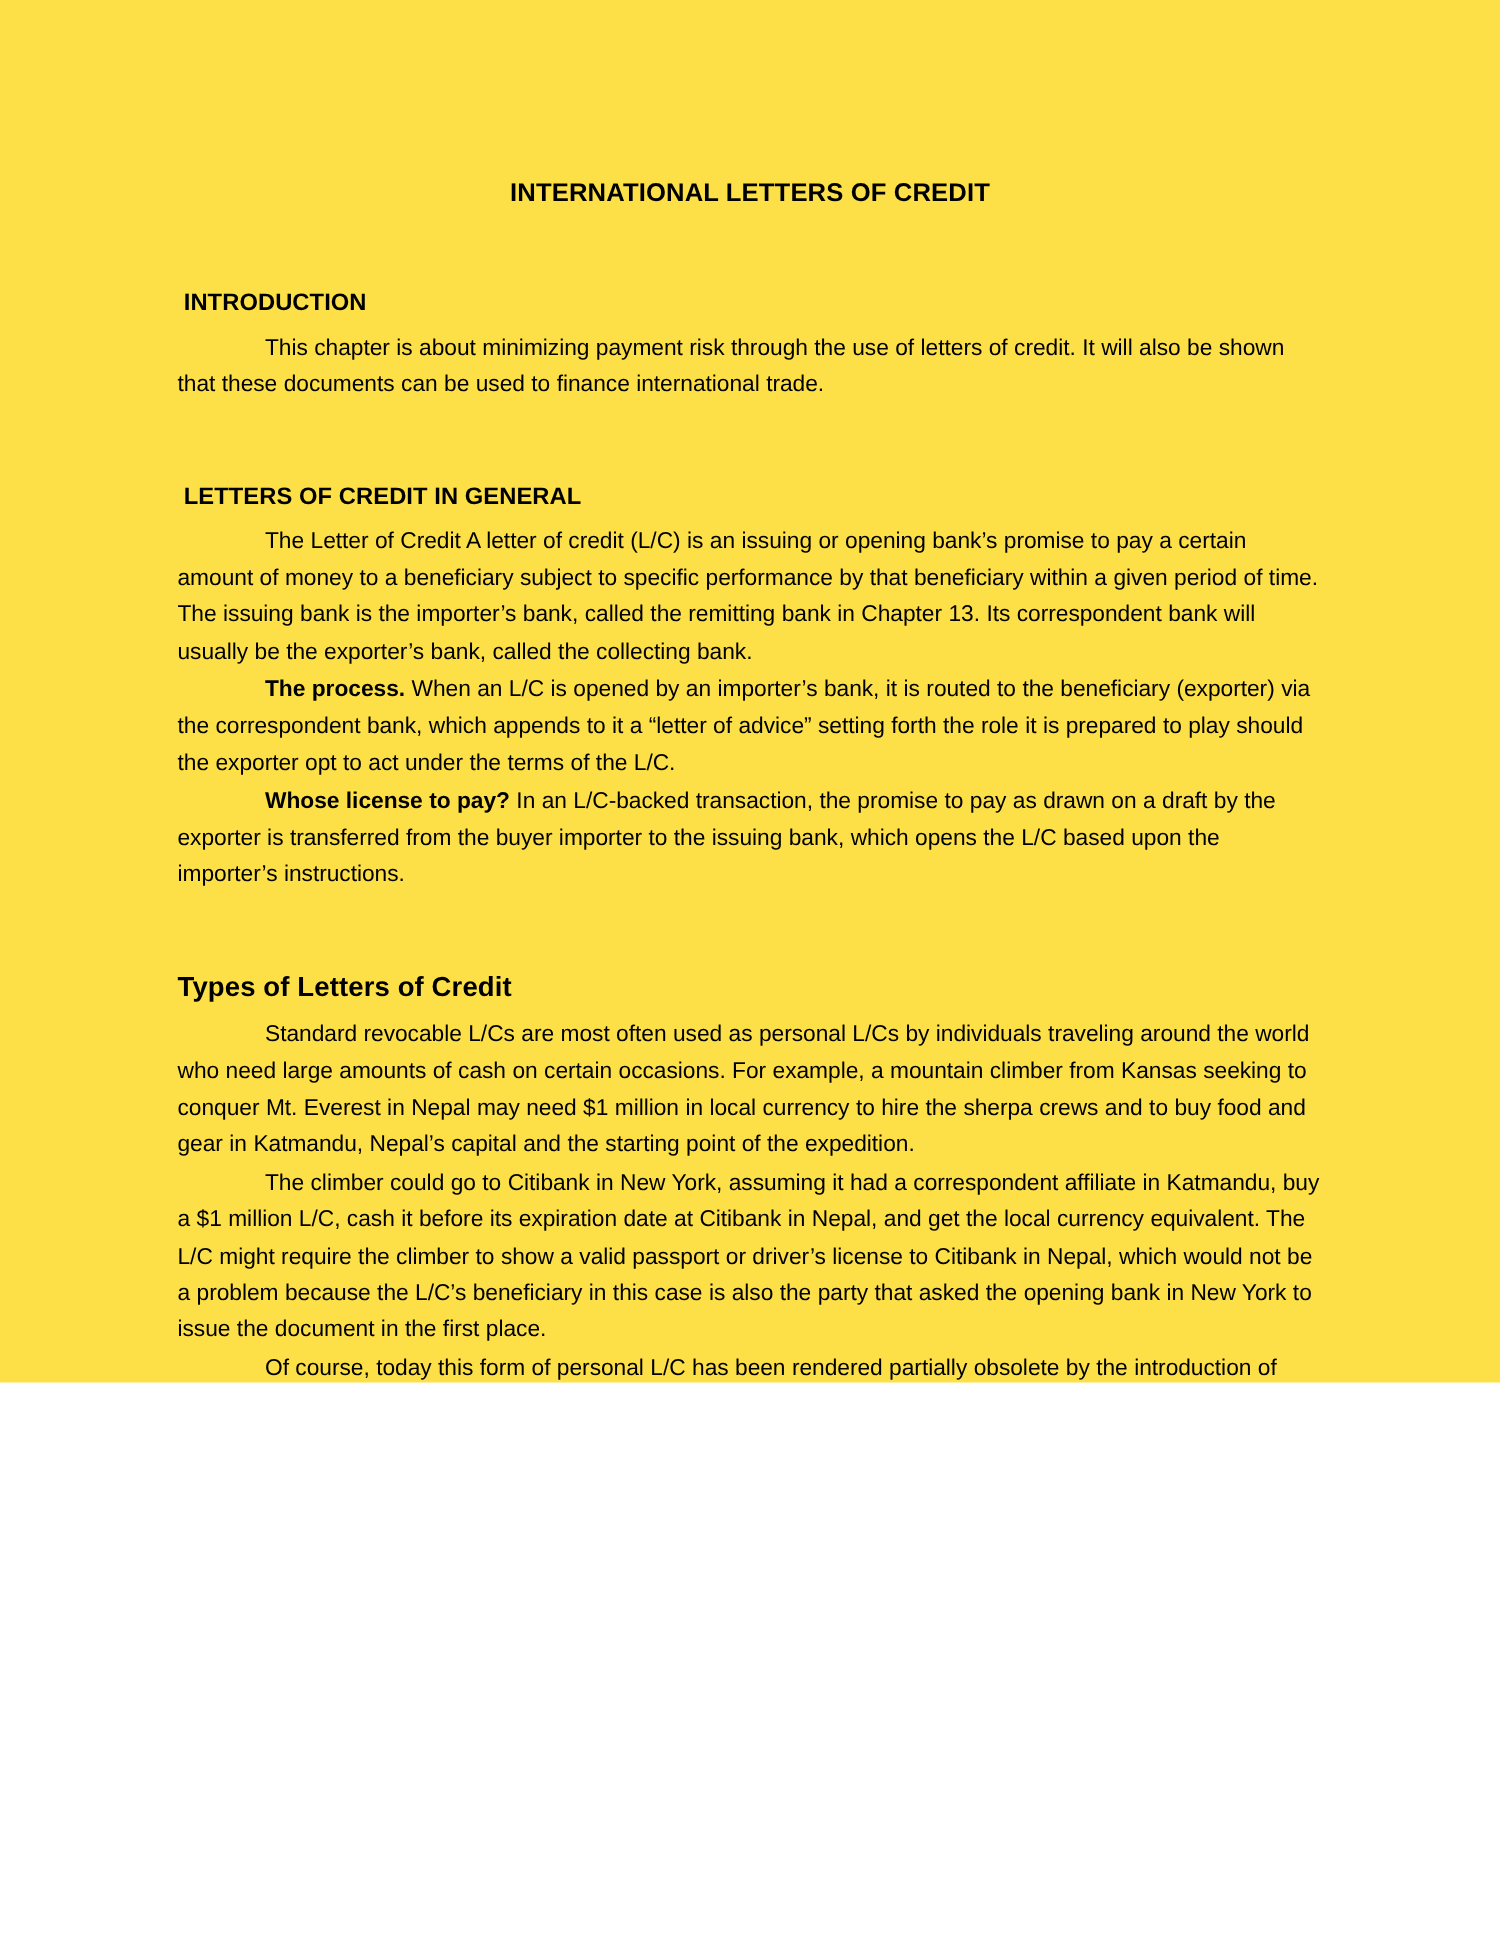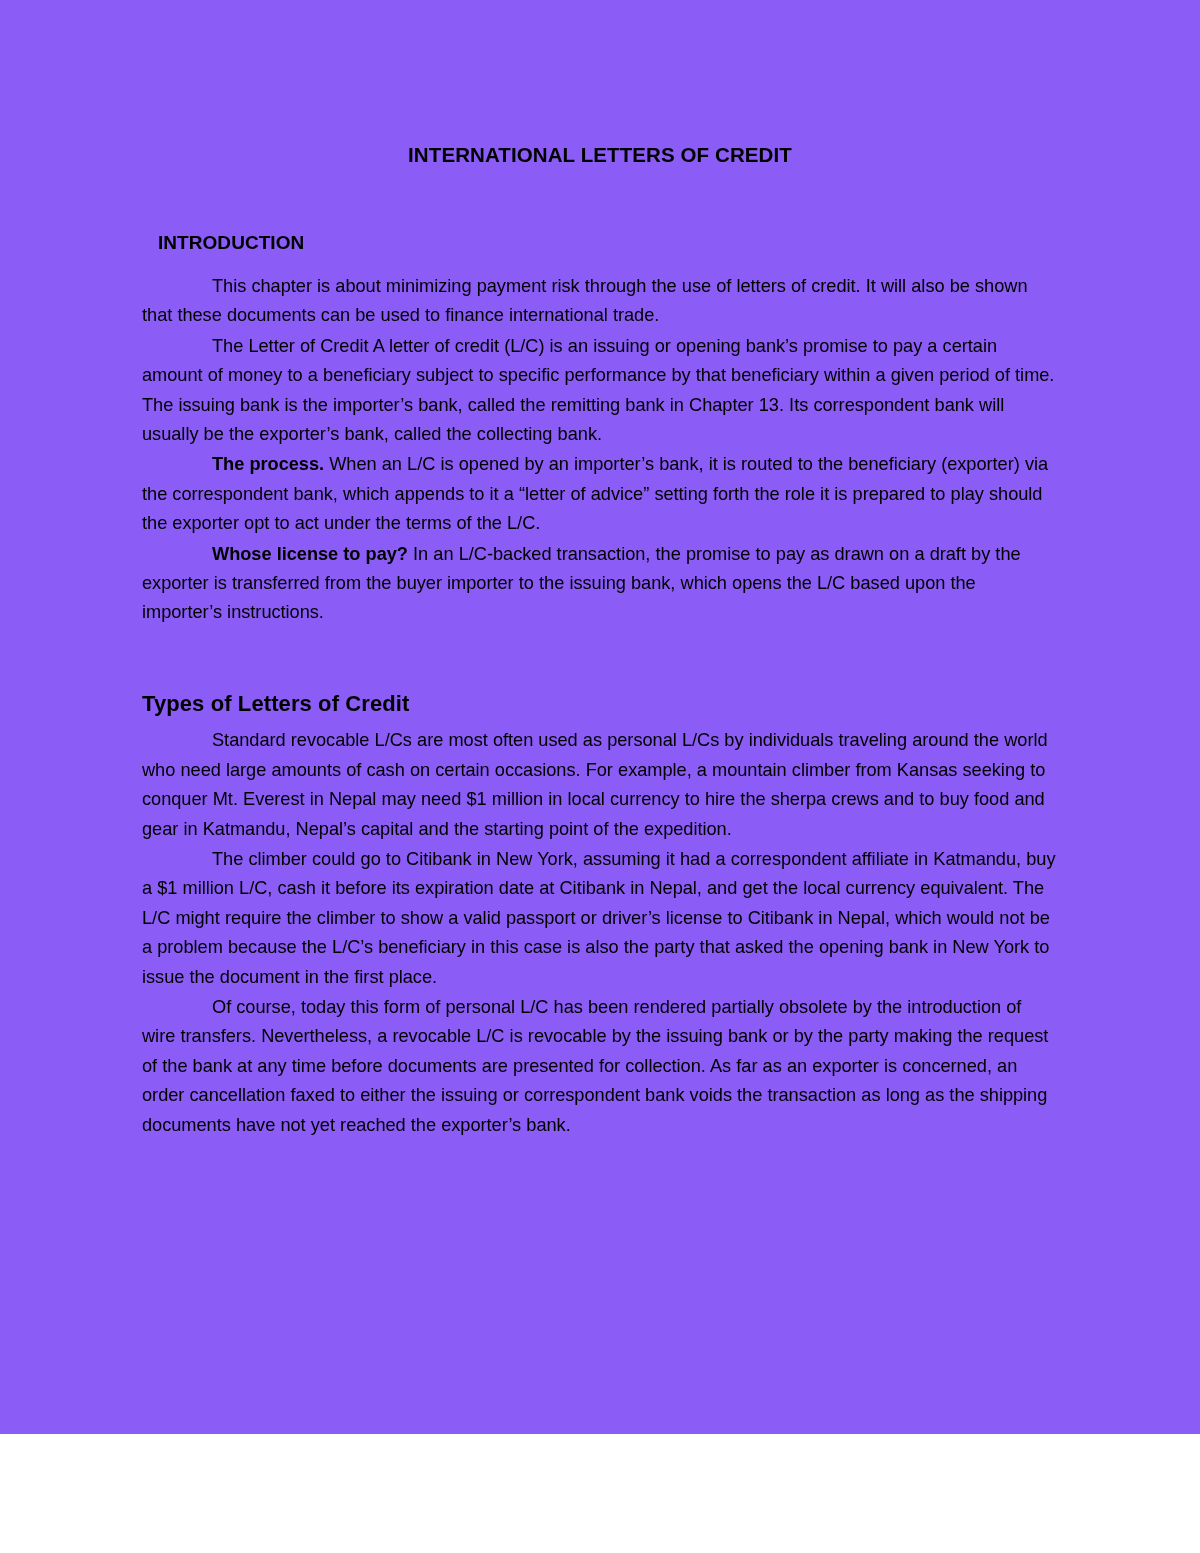--- a/index.html
+++ b/index.html
@@ -15,22 +15,22 @@
     font-family: "Liberation Sans", "DejaVu Sans", sans-serif;
     color: #000000;
     -webkit-font-smoothing: none;
   }
 
   .page {
     position: absolute;
     left: 0;
     top: 0;
     width: 1200px;
-    height: 1434px;
-    background: #8b5cf6;
+    height: 1106px;
+    background: #fde047;
     box-sizing: border-box;
     padding: 0;
     overflow: hidden;
   }
 
   .content {
     position: absolute;
     left: 142px;
     top: 0;
     width: 916px;
@@ -45,21 +45,21 @@
     line-height: 1.28;
     margin: 0;
     padding-top: 142px;
   }
 
   
   .section-heading {
     font-size: 19px;
     font-weight: bold;
     line-height: 1.3;
-    margin: 16px;
+    margin: 5px;
     letter-spacing: 0.05px;
   }
 
   .section-heading.h-intro { margin-top: 63px; }
   .section-heading.h-general { margin-top: 63px; }
 
   
   .center-heading {
     text-align: left;
     font-size: 22px;
@@ -100,20 +100,21 @@
 
 <div class="page">
   <div class="content">
 
     <h1 class="doc-title">INTERNATIONAL LETTERS OF CREDIT</h1>
 
     <h2 class="section-heading h-intro">INTRODUCTION</h2>
 
     <p class="body first-after-heading">This chapter is about minimizing payment risk through the use of letters of credit. It will also be shown that these documents can be used to finance international trade.</p>
 
+    <h2 class="section-heading h-general">LETTERS OF CREDIT IN GENERAL</h2>
 
     <p class="body first-after-heading">The Letter of Credit A letter of credit (L/C) is an issuing or opening bank’s promise to pay a certain amount of money to a beneficiary subject to specific performance by that beneficiary within a given period of time. The issuing bank is the importer’s bank, called the remitting bank in Chapter 13. Its correspondent bank will usually be the exporter’s bank, called the collecting bank.</p>
 
     <p class="body"><span class="lead">The process.</span><span> When an L/C is opened by an importer’s bank, it is routed to the beneficiary (exporter) via the correspondent bank, which appends to it a “letter of advice” setting forth the role it is prepared to play should the exporter opt to act under the terms of the L/C.</span></p>
 
     <p class="body"><span class="lead">Whose license to pay?</span><span> In an L/C-backed transaction, the promise to pay as drawn on a draft by the exporter is transferred from the buyer importer to the issuing bank, which opens the L/C based upon the importer’s instructions.</span></p>
 
     <h2 class="center-heading">Types of Letters of Credit</h2>
 
 

